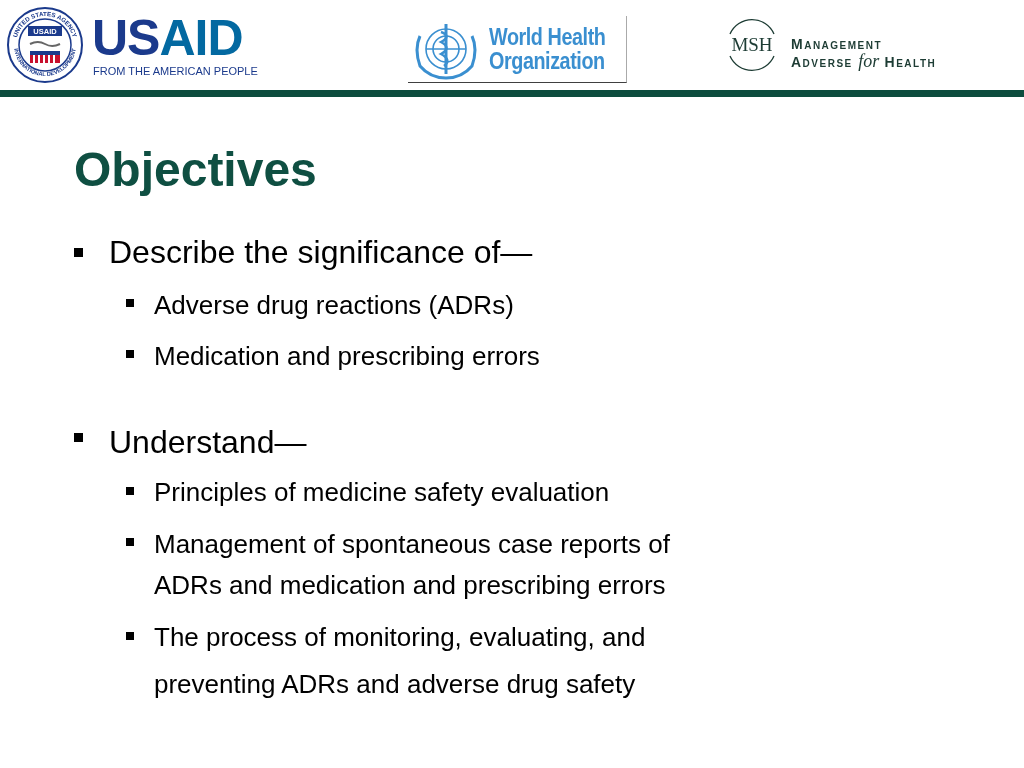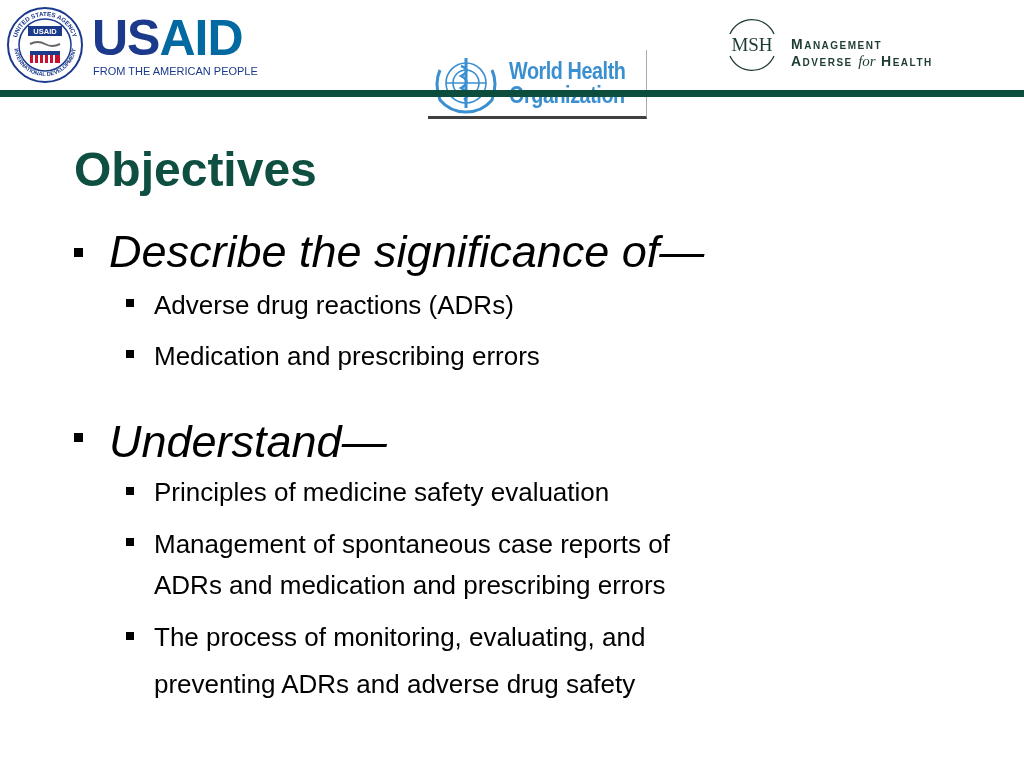--- a/index.html
+++ b/index.html
@@ -17,49 +17,49 @@
       font-family: "Liberation Sans", sans-serif; font-weight: bold;
       font-size: 50px; line-height: 48px; letter-spacing: -1px;
     }
     .usaid-word .us { color: #1b3a8c; }
     .usaid-word .aid { color: #0369a1; }
     .usaid-tagline {
       position: absolute; left: 93px; top: 65px;
       font-size: 11px; color: #1b3a8c; letter-spacing: 0px;
     }
     .who-box {
-      position: absolute; left: 428px; top: 16px; width: 218px; height: 66px;
-      border-right: 1px solid #aaa; border-bottom: 3px solid #404040; margin-top: 34px;
+      position: absolute; left: 408px; top: 16px; width: 218px; height: 66px;
+      border-right: 1px solid #aaa; border-bottom: 1px solid #404040;
     }
     .who-emblem { position: absolute; left: 0px; top: 0px; width: 76px; height: 66px; }
     .who-text {
       position: absolute; left: 81px; top: 9px;
       color: #3a8fd0; font-weight: bold; font-size: 23px; line-height: 24px;
       letter-spacing: -0.5px;
       font-family: "Liberation Sans Narrow", "Liberation Sans", sans-serif;
       transform: scaleX(0.86); transform-origin: left top;
     }
     .msh-logo { position: absolute; left: 722px; top: 14px; width: 60px; height: 60px; }
     .msh-name {
       position: absolute; left: 791px; top: 36px;
       color: #1d3c34; font-weight: bold; font-size: 14px; line-height: 17px;
       letter-spacing: 1.5px; font-variant: small-caps;
     }
-    .msh-name .for { font-family: "Liberation Serif", serif; font-style: italic; font-weight: normal; letter-spacing: 0; font-variant: normal; font-size: 15px; }
+    .msh-name .for { font-family: "Liberation Serif", serif; font-style: italic; font-weight: normal; letter-spacing: 0; font-variant: normal; font-size: 18px; }
     .divider {
       position: absolute; left: 0; top: 90px; width: 1024px; height: 7px;
       background: #0d4d3e;
     }
     .title {
       position: absolute; left: 62px; top: 130px; margin: 12px;
       font-size: 48px; font-weight: bold; color: #0f4f42; line-height: 56px;
     }
     .content { position: absolute; left: 0; top: 0; }
     .l1, .l2 { position: absolute; color: #000; white-space: nowrap; }
-    .l1 { font-size: 45px; line-height: 40px; font-style: italic; }
+    .l1 { font-size: 32px; line-height: 40px; }
     .l2 { font-size: 26px; line-height: 40px; }
     .bullet { position: absolute; background: #000; }
     .bullet.b1 { width: 9px; height: 9px; }
     .bullet.b2 { width: 8px; height: 8px; }
   </style>
 </head>
 <body>
 
 <div class="header">
 

